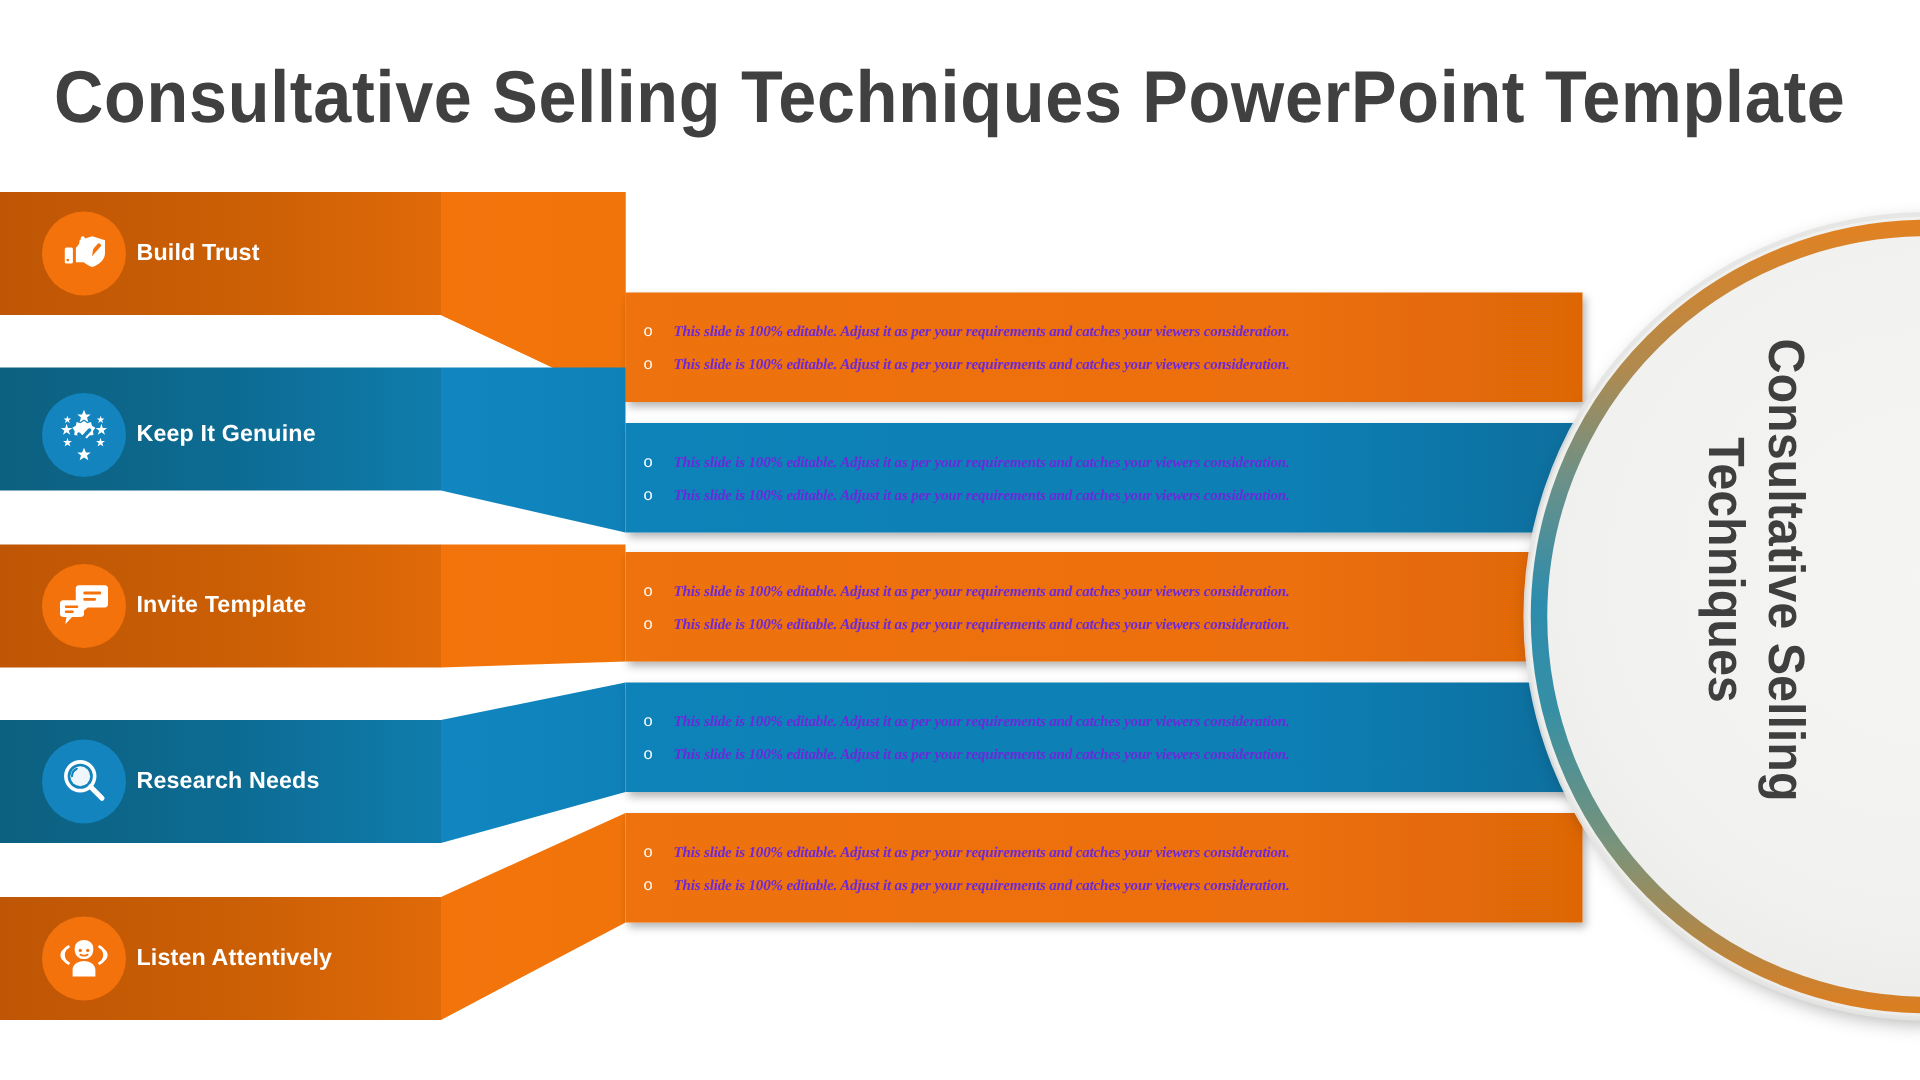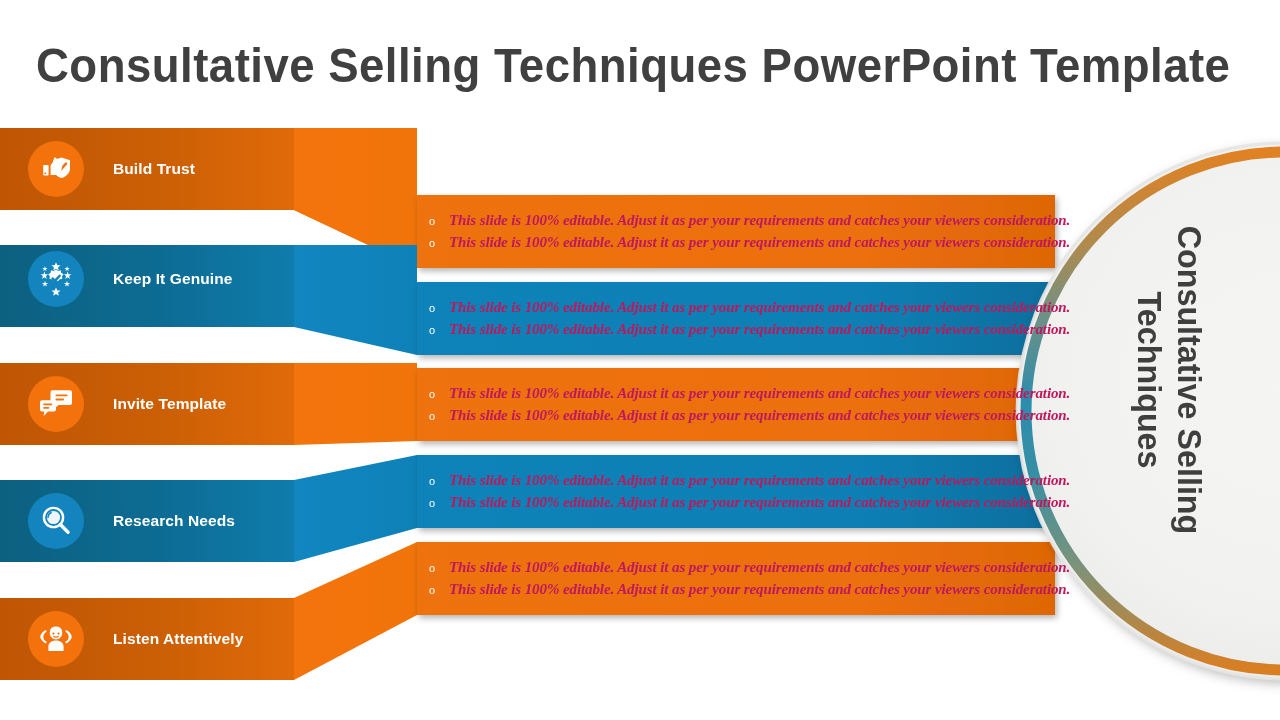--- a/index.html
+++ b/index.html
@@ -67,21 +67,21 @@
     margin-left: 28px;
     flex: 0 0 auto;
     display: flex;
     align-items: center;
     justify-content: center;
   }
   .row-icon.orange { background: #F4720B; }
   .row-icon.blue   { background: #1384BD; }
   .row-icon svg { display: block; }
   .row-title {
-    margin-left: 29px;
+    margin-left: 7px;
     font-family: "Liberation Sans", sans-serif;
     font-weight: bold;
     font-size: 15.5px;
     color: #ffffff;
     letter-spacing: 0.1px;
     white-space: nowrap;
   }
 
   
   .panel-text {
@@ -105,22 +105,22 @@
     font-family: "Liberation Sans", sans-serif;
     font-size: 11px;
     color: #ffffff;
     text-align: left;
     line-height: 22px;
   }
   .bullet-txt {
     font-family: "Liberation Serif", serif;
     font-style: italic;
     font-weight: bold;
-    font-size: 15px;
-    color: #be185d;
+    font-size: 10px;
+    color: #6d28d9;
     white-space: nowrap;
     letter-spacing: -0.1px;
   }
 
   
   #circle-label {
     position: absolute;
     left: 1110px;
     top: 170px;
     width: 420px;
@@ -249,21 +249,21 @@
         <path d="M11.6 13.2 c1.2 -1.5 2.6 -3.1 3.0 -4.6 c0.3 -1.2 0.0 -2.6 0.9 -3.0 c1.3 -0.5 2.4 0.8 2.4 2.3
                  c0 1.3 -0.6 2.7 -1.1 3.8 l4.4 0 c1.3 0 2.2 1.0 2.0 2.2 l-1.4 7.3 c-0.2 1.0 -1.1 1.7 -2.1 1.7
                  l-8.1 0 Z" fill="#ffffff"></path>
         <rect x="4.2" y="13.0" width="5.4" height="10.6" rx="1.0" fill="#ffffff"></rect>
         <circle cx="6.2" cy="21.4" r="0.9" fill="#F4720B"></circle>
       </svg>
     </div>
     <div class="row-title">Build Trust</div>
   </div>
 
-  <div class="row-label" style="top:238px">
+  <div class="row-label" style="top:249px">
     <div class="row-icon blue">
       <svg width="36" height="36" viewBox="0 0 36 36">
         <g fill="#ffffff">
           <polygon points="18,1.2 19.3,4.3 22.5,4.3 20,6.4 20.9,9.5 18,7.7 15.1,9.5 16,6.4 13.5,4.3 16.7,4.3"></polygon>
           <polygon points="18,26.5 19.3,29.6 22.5,29.6 20,31.7 20.9,34.8 18,33 15.1,34.8 16,31.7 13.5,29.6 16.7,29.6"></polygon>
           <polygon points="2.6,13.3 5.5,13.3 6.4,10.5 7.3,13.3 10.2,13.3 7.9,15.1 8.8,17.9 6.4,16.2 4.0,17.9 4.9,15.1"></polygon>
           <polygon points="25.8,13.3 28.7,13.3 29.6,10.5 30.5,13.3 33.4,13.3 31.1,15.1 32.0,17.9 29.6,16.2 27.2,17.9 28.1,15.1"></polygon>
           <polygon points="4.0,22.0 6.3,22.0 7.0,19.8 7.7,22.0 10.0,22.0 8.2,23.4 8.9,25.6 7.0,24.3 5.1,25.6 5.8,23.4"></polygon>
           <polygon points="26.0,22.0 28.3,22.0 29.0,19.8 29.7,22.0 32.0,22.0 30.2,23.4 30.9,25.6 29.0,24.3 27.1,25.6 27.8,23.4"></polygon>
           <polygon points="4.3,7.0 6.3,7.0 6.9,5.1 7.5,7.0 9.5,7.0 7.9,8.2 8.5,10.1 6.9,8.9 5.3,10.1 5.9,8.2"></polygon>

